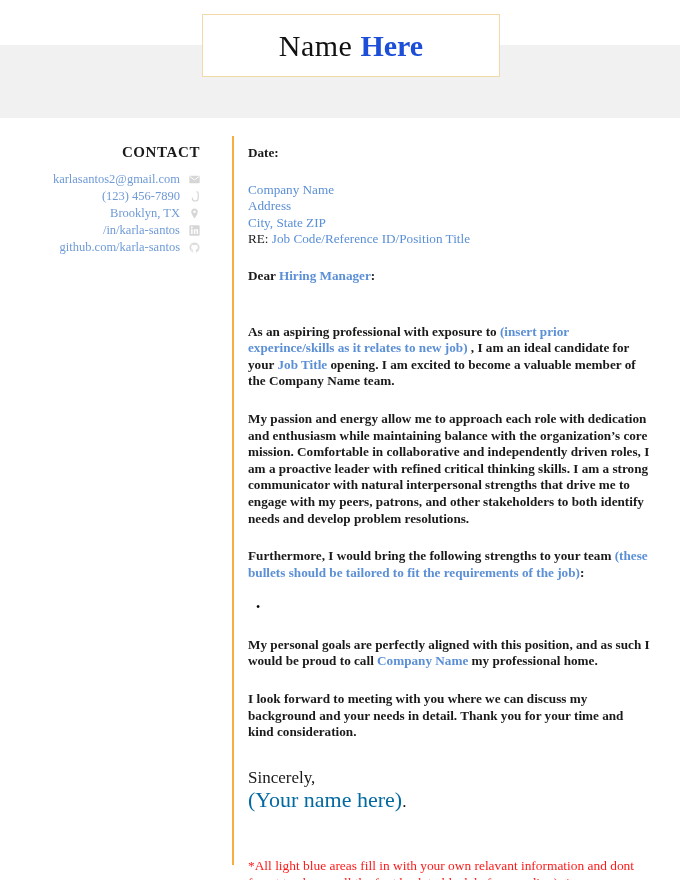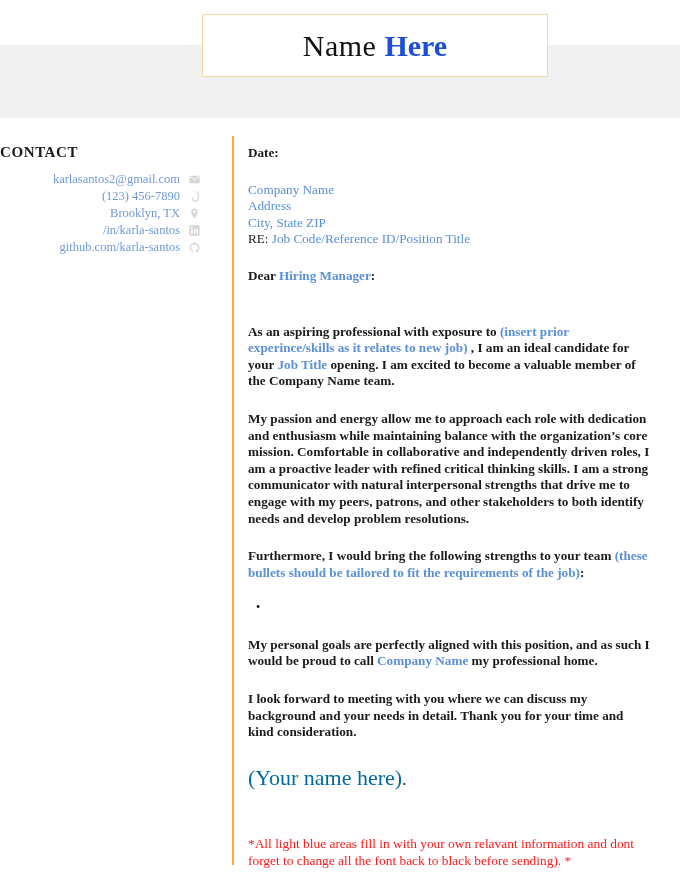--- a/index.html
+++ b/index.html
@@ -21,21 +21,21 @@
     left: 0;
     top: 45px;
     width: 680px;
     height: 73px;
     background: #f1f1f1;
   }
   #name-box {
     position: absolute;
     left: 202px;
     top: 14px;
-    width: 346px;
+    width: 298px;
     height: 63px;
     background: #ffffff;
     border: 1px solid #f3d9a8;
     box-sizing: border-box;
     display: flex;
     align-items: center;
     justify-content: center;
   }
   #name-box .nm {
     font-size: 30px;
@@ -63,21 +63,21 @@
   #contact-col {
     position: absolute;
     left: 0;
     top: 0;
     width: 224px;
     height: 744px;
     padding-right: 0;
     box-sizing: border-box;
   }
   #contact-heading {
-    text-align: left;
+    text-align: right;
     font-size: 15px;
     font-weight: bold;
     letter-spacing: 0.6px;
     color: #1a1a1a;
     padding-right: 24px;
     margin-top: 8px;
   }
   #contact-list {
     margin-top: 10px;
     padding-right: 24px;
@@ -270,19 +270,20 @@
 
     <div id="bullet-block">
       <div class="bullet-item"></div>
     </div>
 
     <div class="ltxt para"><span>My personal goals are perfectly aligned with this position, and as such I would be proud to call </span><span class="blue">Company Name</span><span> my professional home.</span></div>
 
     <div class="ltxt para">I look forward to meeting with you where we can discuss my background and your needs in detail. Thank you for your time and kind consideration.</div>
 
     <div id="signoff">
+      <div class="sign-word">Sincerely,</div>
       <div><span class="sign-name">(Your name here)</span><span class="sign-word">.</span></div>
     </div>
 
     <div id="disclaimer">*All light blue areas fill in with your own relavant information and dont forget to change all the font back to black before sending). *</div>
 
   </div>
 </div>
 
 </body></html>

